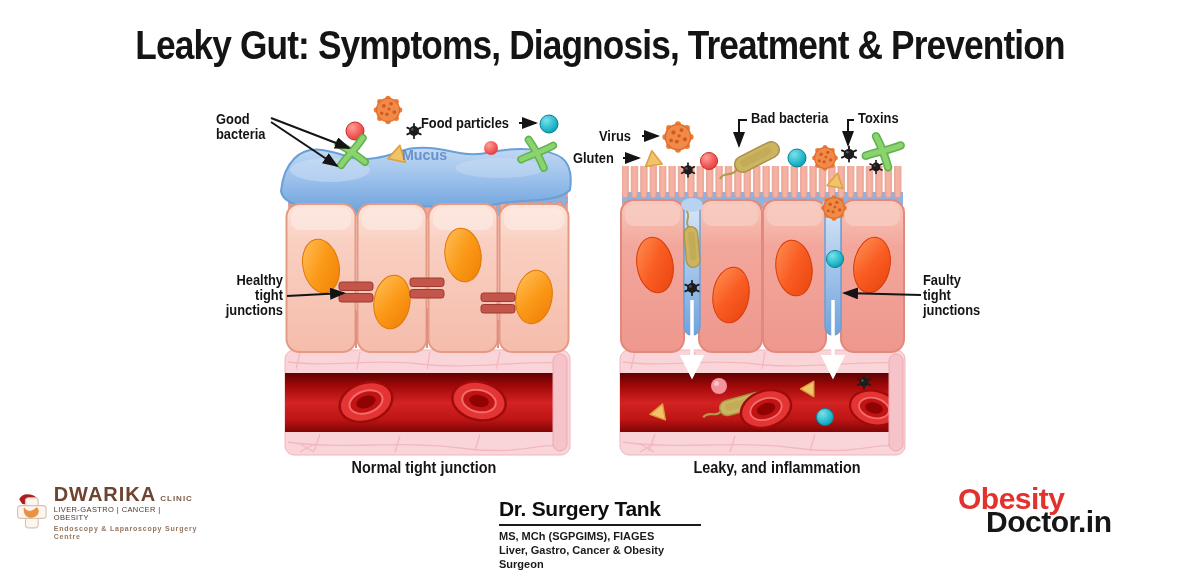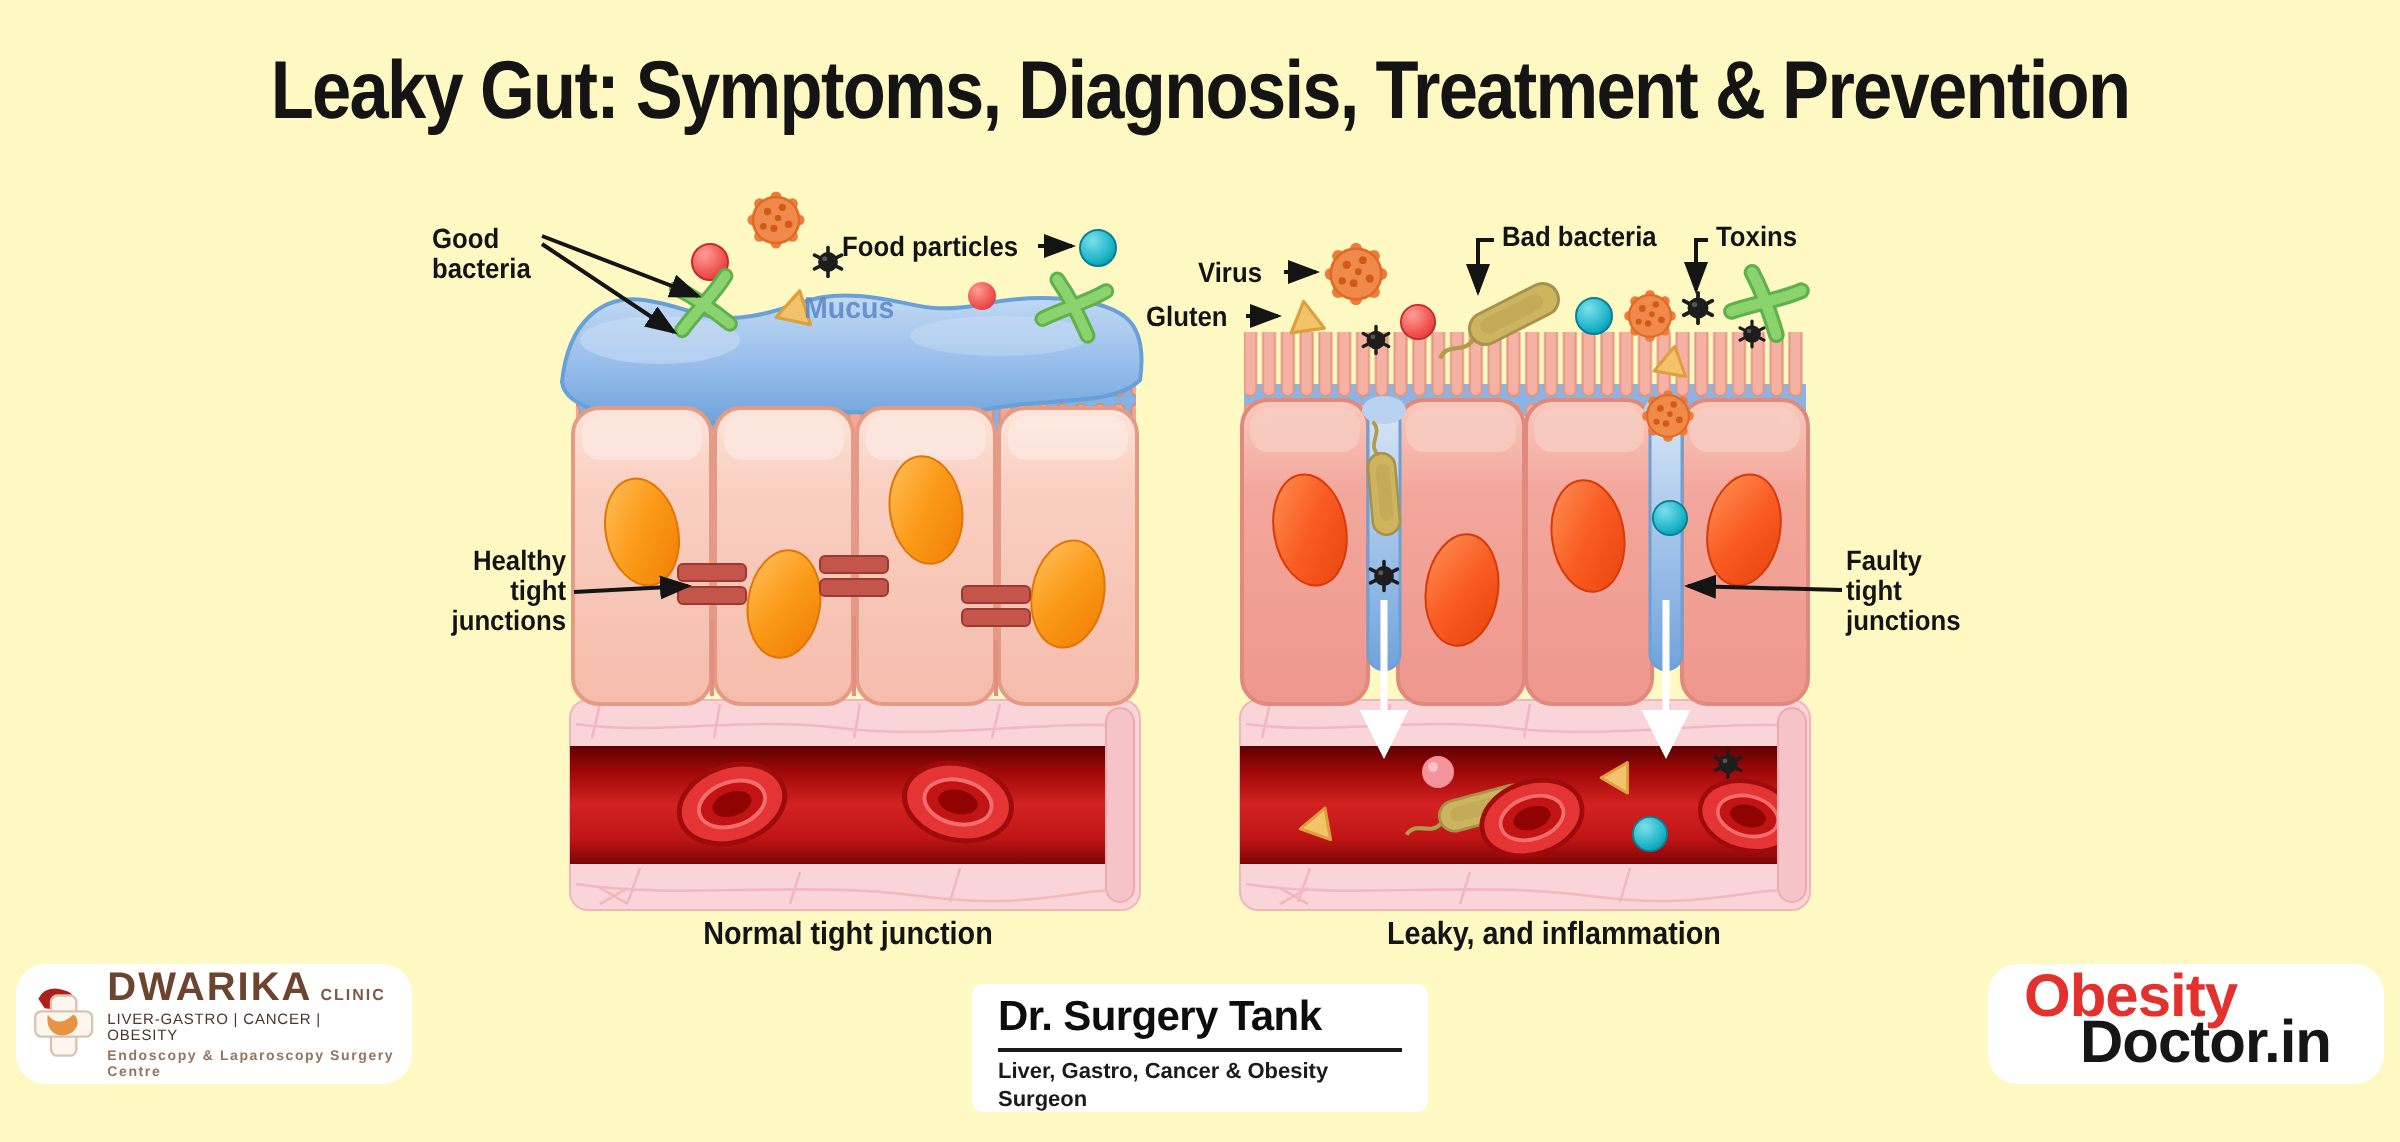--- a/index.html
+++ b/index.html
@@ -1,16 +1,16 @@
 <!DOCTYPE html>
 <html><head>
 <meta charset="utf-8">
 <style>
   html,body{margin:0;padding:0;background:#fbdde0;}
-  .stage{position:relative;width:1200px;height:571px;background:#fef9c3;overflow:hidden;
+  .stage{position:relative;width:1200px;height:571px;background:#ffffff;overflow:hidden;
          font-family:"Liberation Sans","DejaVu Sans",sans-serif;color:#111;}
   .art{position:absolute;left:0;top:0;}
   .title{position:absolute;left:0;top:22px;width:1200px;text-align:center;margin:0;
          font-size:41px;font-weight:800;letter-spacing:-1px;color:#141414;
          transform:scaleX(.86);transform-origin:center top;white-space:nowrap;}
   .lbl{position:absolute;font-weight:700;font-size:14px;line-height:1.08;color:#141414;
        transform:scaleX(.92);transform-origin:left top;white-space:nowrap;}
   .lbl.r{text-align:right;transform-origin:right top;}
   .mucus-lbl{position:absolute;left:402px;top:146px;font-weight:700;font-size:15px;
        color:#5a87c8;opacity:.85;transform:scaleX(.95);transform-origin:left top;}
@@ -24,21 +24,21 @@
   .clinic-row1{display:flex;align-items:baseline;gap:4px;text-align:center;}
   .clinic-name{font-size:20px;font-weight:800;color:#6d4430;letter-spacing:1px;}
   .clinic-type{font-size:8px;font-weight:800;color:#7d5a48;letter-spacing:1px;}
   .clinic-spec{font-size:7.5px;font-weight:400;color:#4e342e;letter-spacing:.4px;}
   .clinic-tag{font-size:7px;font-weight:700;color:#96755f;letter-spacing:.8px;margin-top:2px;}
   .doctor-card{left:486px;top:492px;width:228px;height:64px;border-radius:5px;
        padding:5px 13px;box-sizing:border-box;}
   .doctor-name{font-size:21px;font-weight:800;color:#0d0d0d;margin:0;letter-spacing:-.3px;}
   .doctor-rule{height:2px;background:#1a1a1a;margin:3px 0 4px 0;}
   .doctor-sub{font-size:11px;font-weight:700;color:#1a1a1a;margin:0;line-height:1.25;}
-  .brand-card{left:994px;top:482px;width:198px;height:60px;padding-top:2px;box-sizing:border-box;}
+  .brand-card{left:940px;top:482px;width:198px;height:60px;padding-top:2px;box-sizing:border-box;}
   .brand-l1{font-size:30px;font-weight:800;color:#e3312e;margin-left:18px;line-height:1;letter-spacing:-.5px;}
   .brand-l2{font-size:30px;font-weight:800;color:#161616;margin-left:46px;line-height:1;margin-top:-7px;letter-spacing:-.5px;}
 </style>
 </head>
 <body>
 
 <div class="stage">
 
   <h1 class="title">Leaky Gut: Symptoms, Diagnosis, Treatment &amp; Prevention</h1>
 
@@ -369,20 +369,21 @@
         <span class="clinic-type">CLINIC</span>
       </div>
       <span class="clinic-spec">LIVER-GASTRO | CANCER | OBESITY</span>
       <span class="clinic-tag">Endoscopy &amp; Laparoscopy Surgery Centre</span>
     </div>
   </div>
 
   <div class="card doctor-card">
     <p class="doctor-name">Dr. Surgery Tank</p>
     <div class="doctor-rule"></div>
+    <p class="doctor-sub">MS, MCh (SGPGIMS), FIAGES</p>
     <p class="doctor-sub">Liver, Gastro, Cancer &amp; Obesity Surgeon</p>
   </div>
 
   <div class="card round brand-card">
     <div class="brand-l1">Obesity</div>
     <div class="brand-l2">Doctor.in</div>
   </div>
 
 </div>
 

